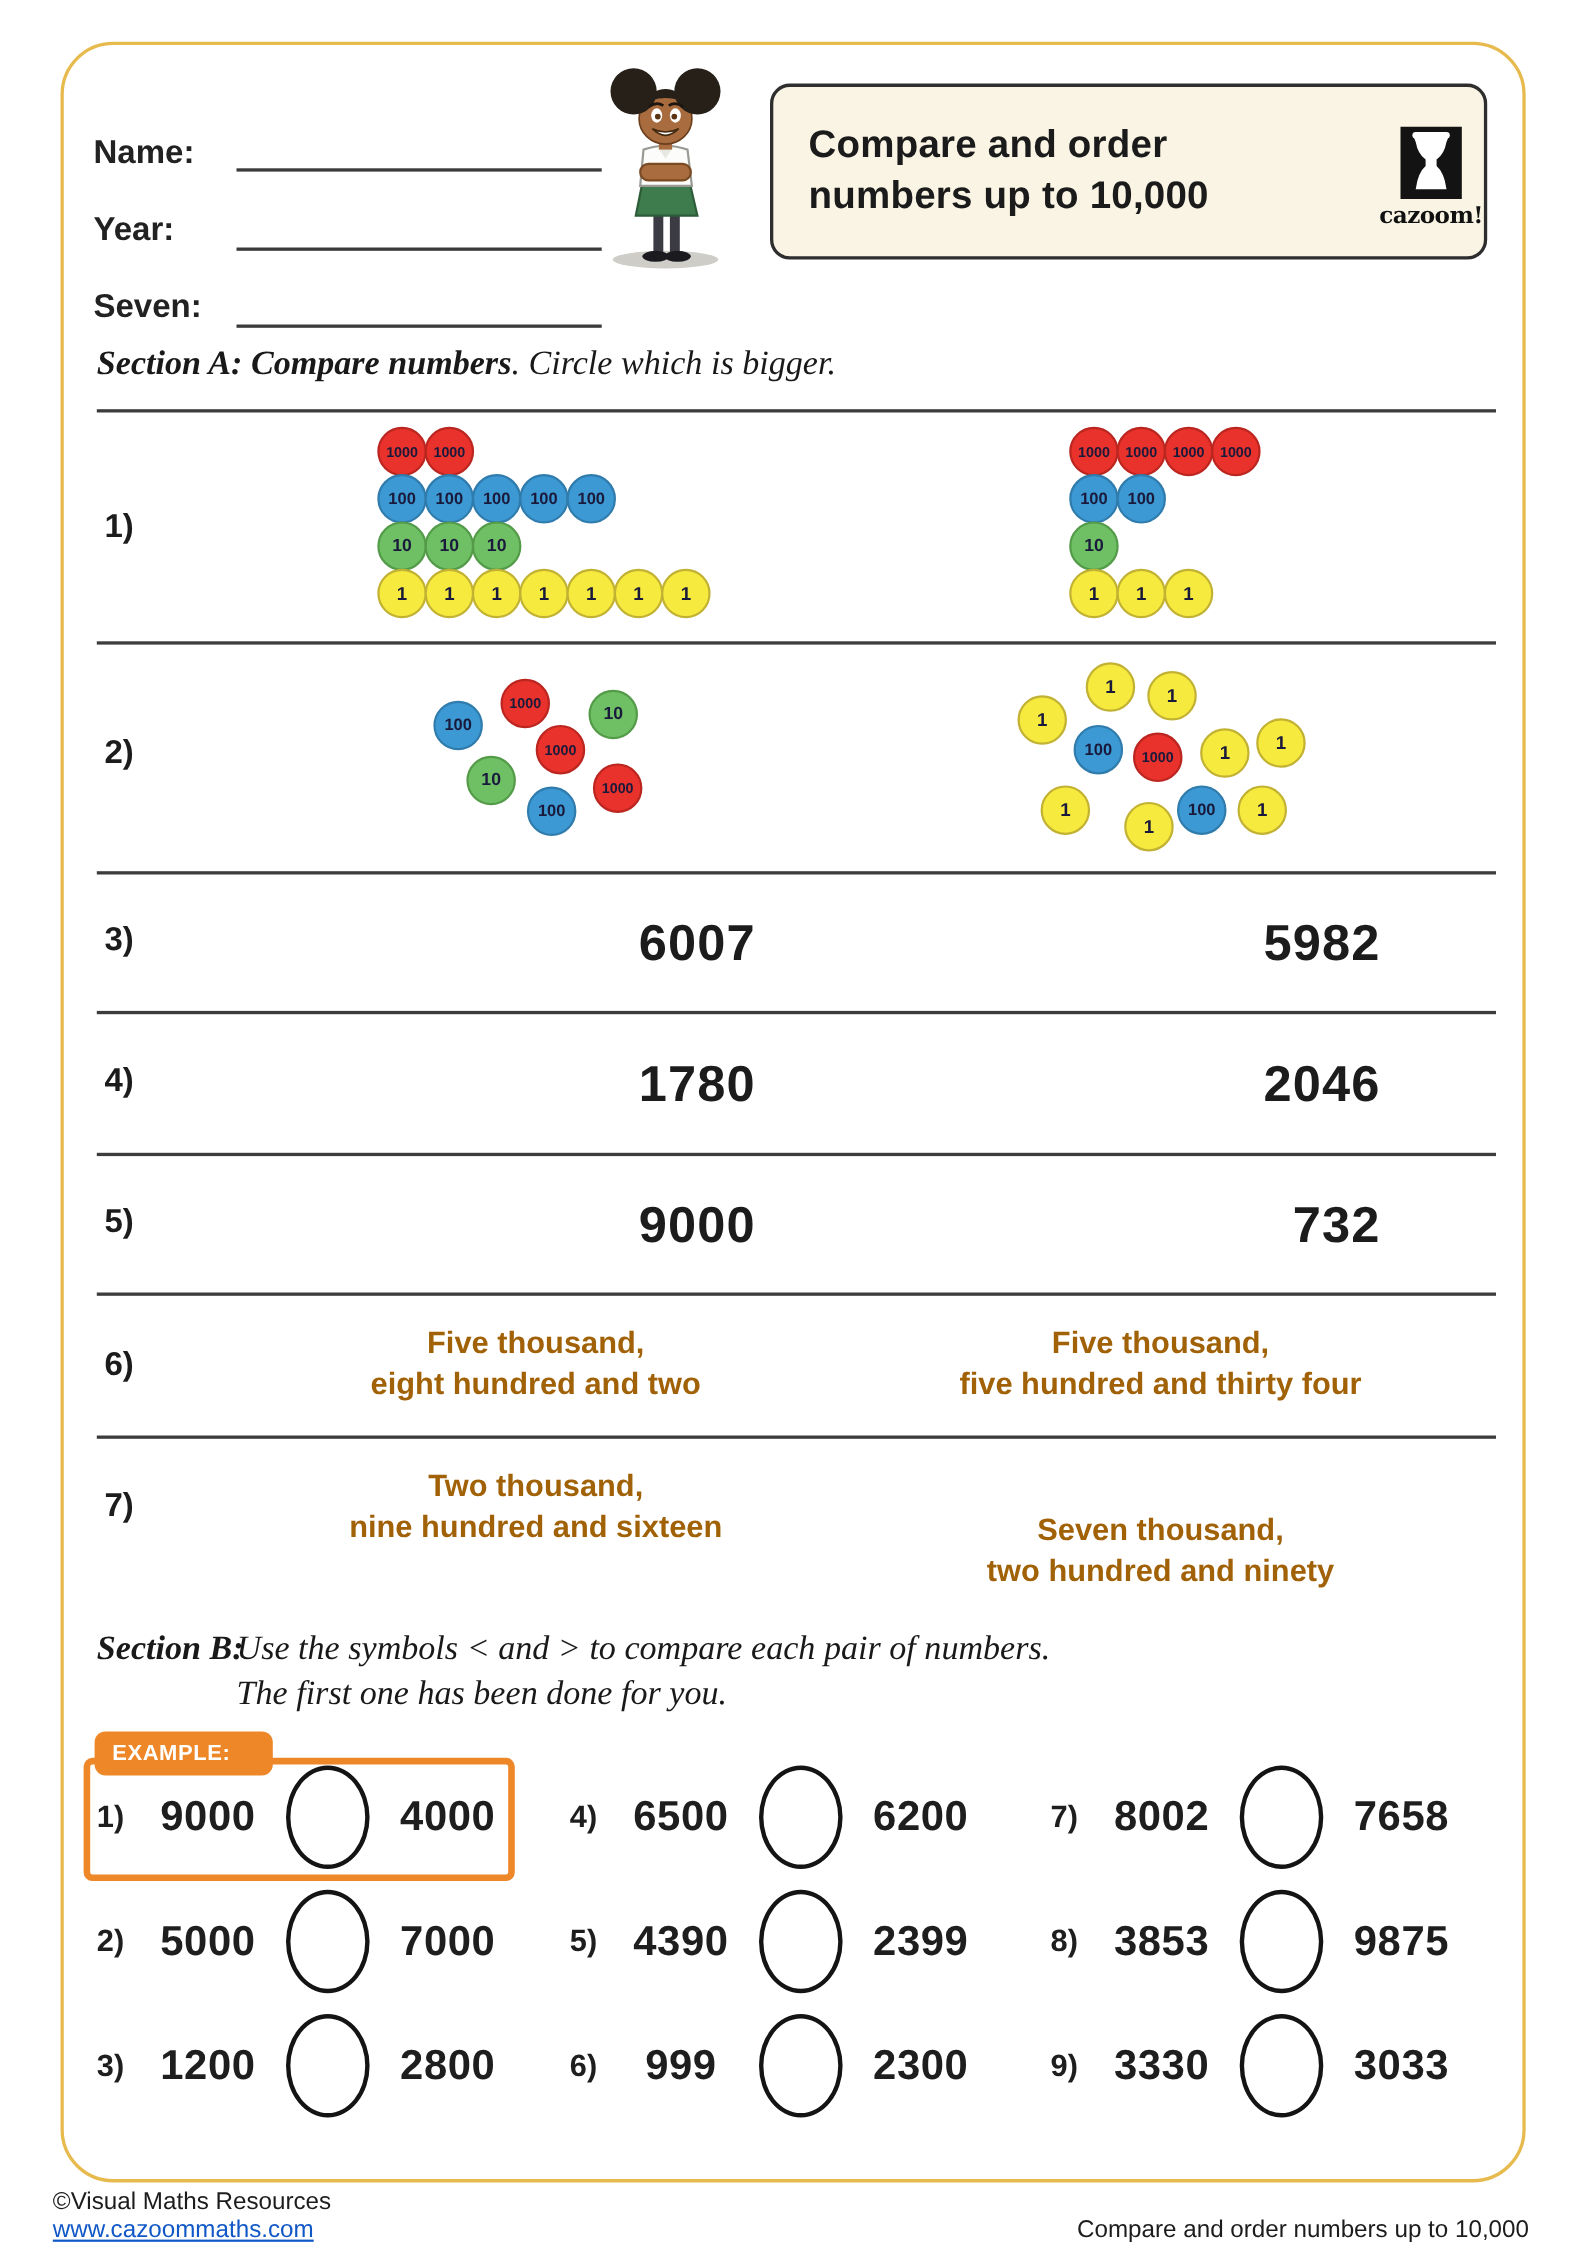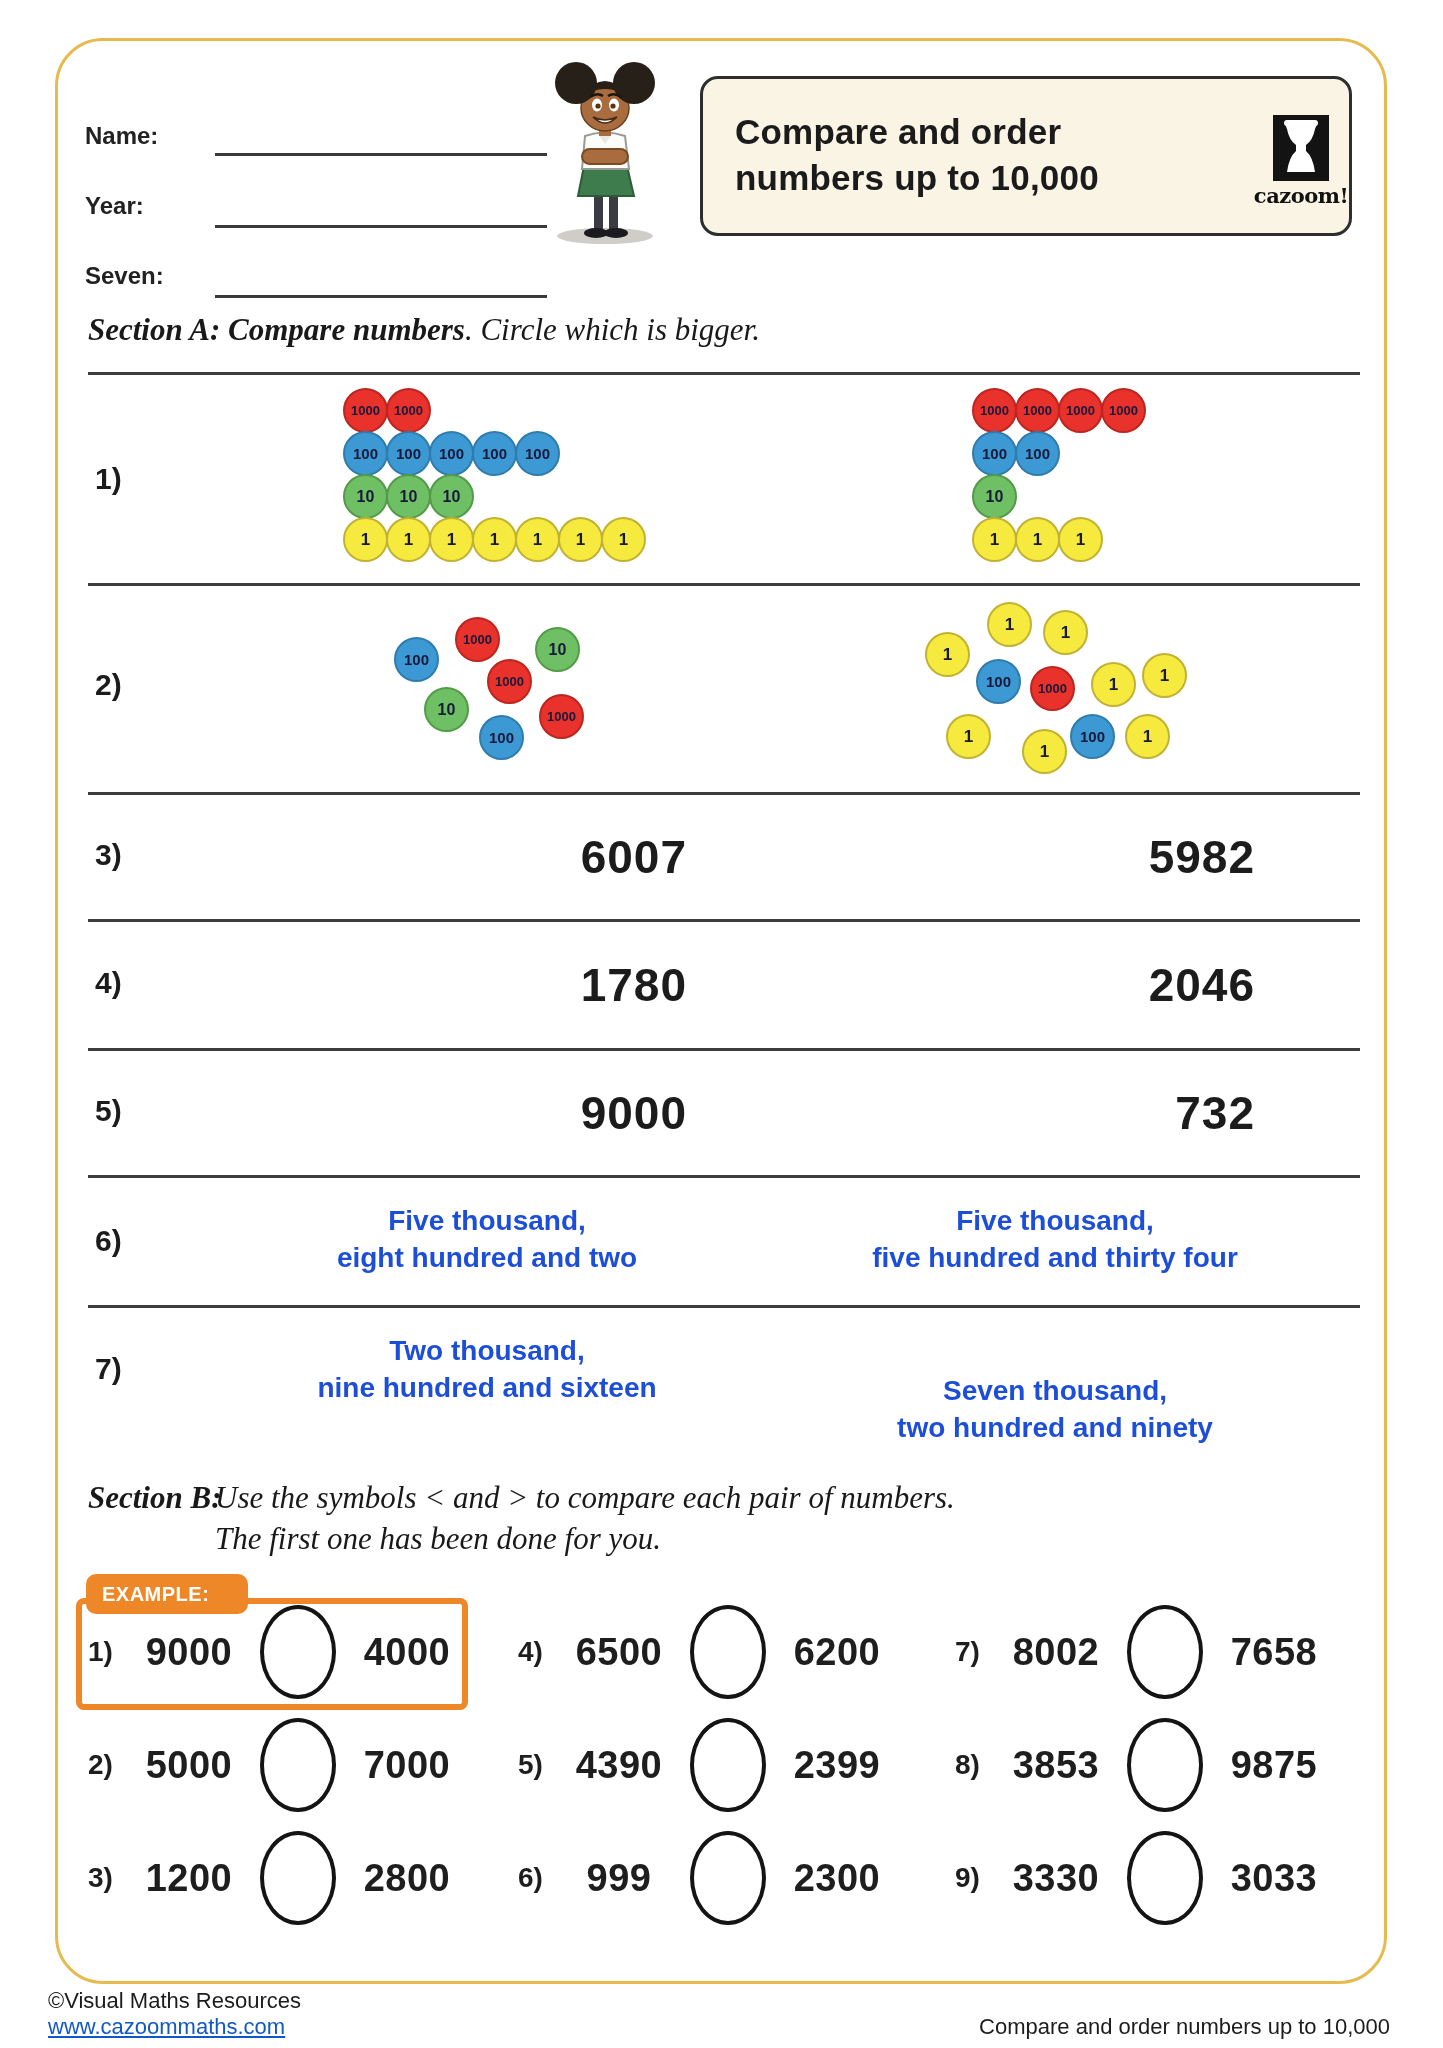--- a/index.html
+++ b/index.html
@@ -4,21 +4,21 @@
 <style>
   * { margin:0; padding:0; box-sizing:border-box; }
   html,body { background:#ffffff; }
   body { font-family:"Liberation Sans", sans-serif; color:#1e1e1e; }
   .page { position:relative; width:1443px; height:2048px; background:#fff; overflow:hidden; }
 
   .frame { position:absolute; left:55px; top:38px; width:1332px; height:1946px;
            border:3px solid #E7BA4E; border-radius:48px; }
 
   
-  .field-label { position:absolute; font-size:24px; font-weight:bold; color:#222; }
+  .field-label { position:absolute; font-size:30px; font-weight:bold; color:#222; }
   .field-line  { position:absolute; width:332px; border-bottom:3px solid #3a3a3a; height:0; }
 
   
   .girl { position:absolute; left:535px; top:56px; width:145px; height:190px; }
 
   
   .title-box { position:absolute; left:700px; top:76px; width:652px; height:160px;
                background:#FAF4E4; border:3px solid #2e2e2e; border-radius:18px; }
   .title-text { position:absolute; left:32px; top:30px; font-size:35px; font-weight:bold;
                 line-height:46px; color:#1b1b1b; letter-spacing:0.2px; }
@@ -47,21 +47,21 @@
   .counter-row { display:flex; }
   .counter-row .counter { margin-right:-2px; }
   .counter-row + .counter-row { margin-top:-2px; }
   .scatter { position:absolute; left:0; top:0; width:1443px; height:2048px; pointer-events:none; }
 
   
   .bignum { position:absolute; width:400px; text-align:right; font-size:46px;
             font-weight:bold; letter-spacing:1px; color:#1c1c1c; }
   .colL  { left:287px; }  .colR  { left:855px; }
   .words { position:absolute; width:460px; text-align:center; font-size:28px;
-           font-weight:bold; line-height:37px; color:#1d4ed8; }
+           font-weight:bold; line-height:37px; color:#a16207; }
   .colLw { left:257px; }  .colRw { left:825px; }
 
   
   .example-box { position:absolute; left:76px; top:1598px; width:392px; height:112px;
                  border:6px solid #EE8727; border-radius:8px; background:transparent; }
   .example-tab { position:absolute; left:86px; top:1574px; width:162px; height:40px;
                  background:#EE8727; border-radius:10px; color:#fff; font-size:20px;
                  font-weight:bold; line-height:40px; padding-left:16px; letter-spacing:0.5px; }
   .prob { position:absolute; display:flex; align-items:center; height:100px; }
   .pnum { font-size:28px; font-weight:bold; width:38px; margin-right:8px; text-align:left; }

